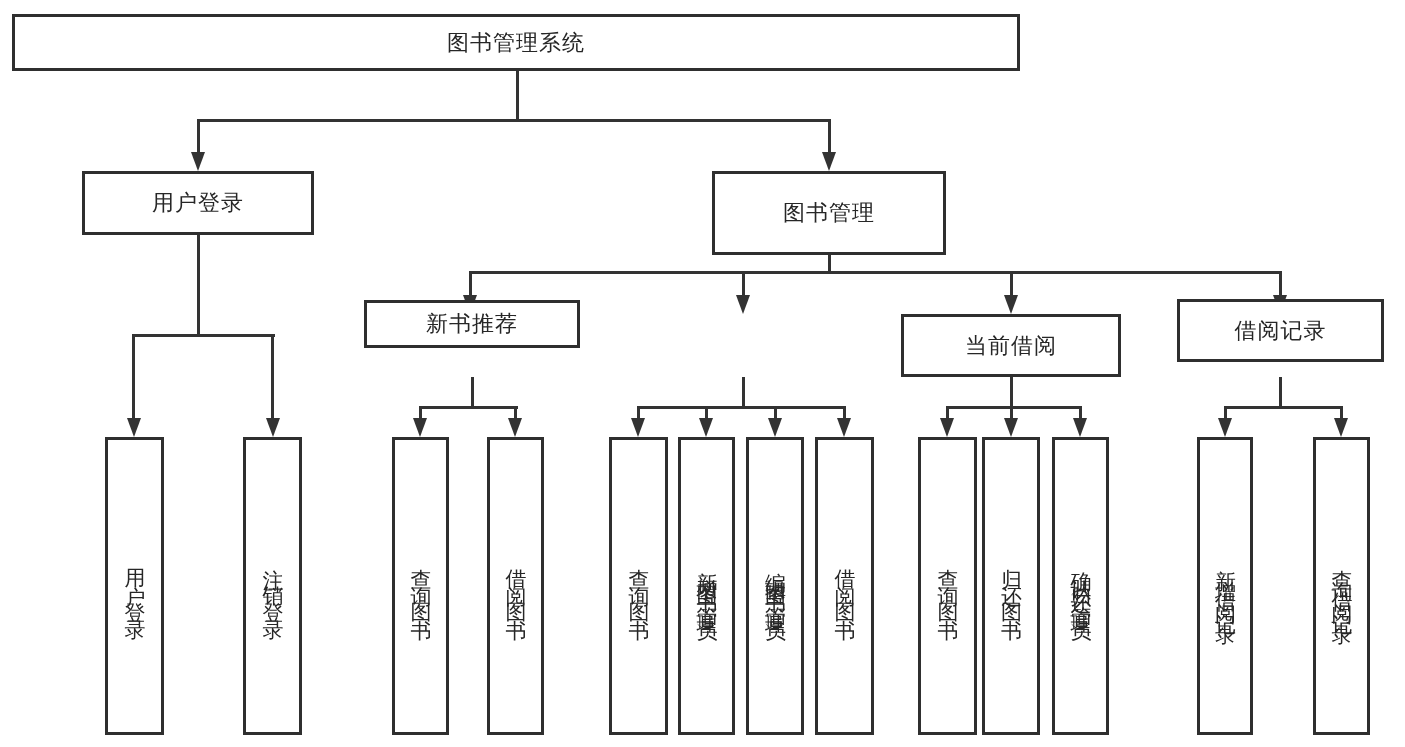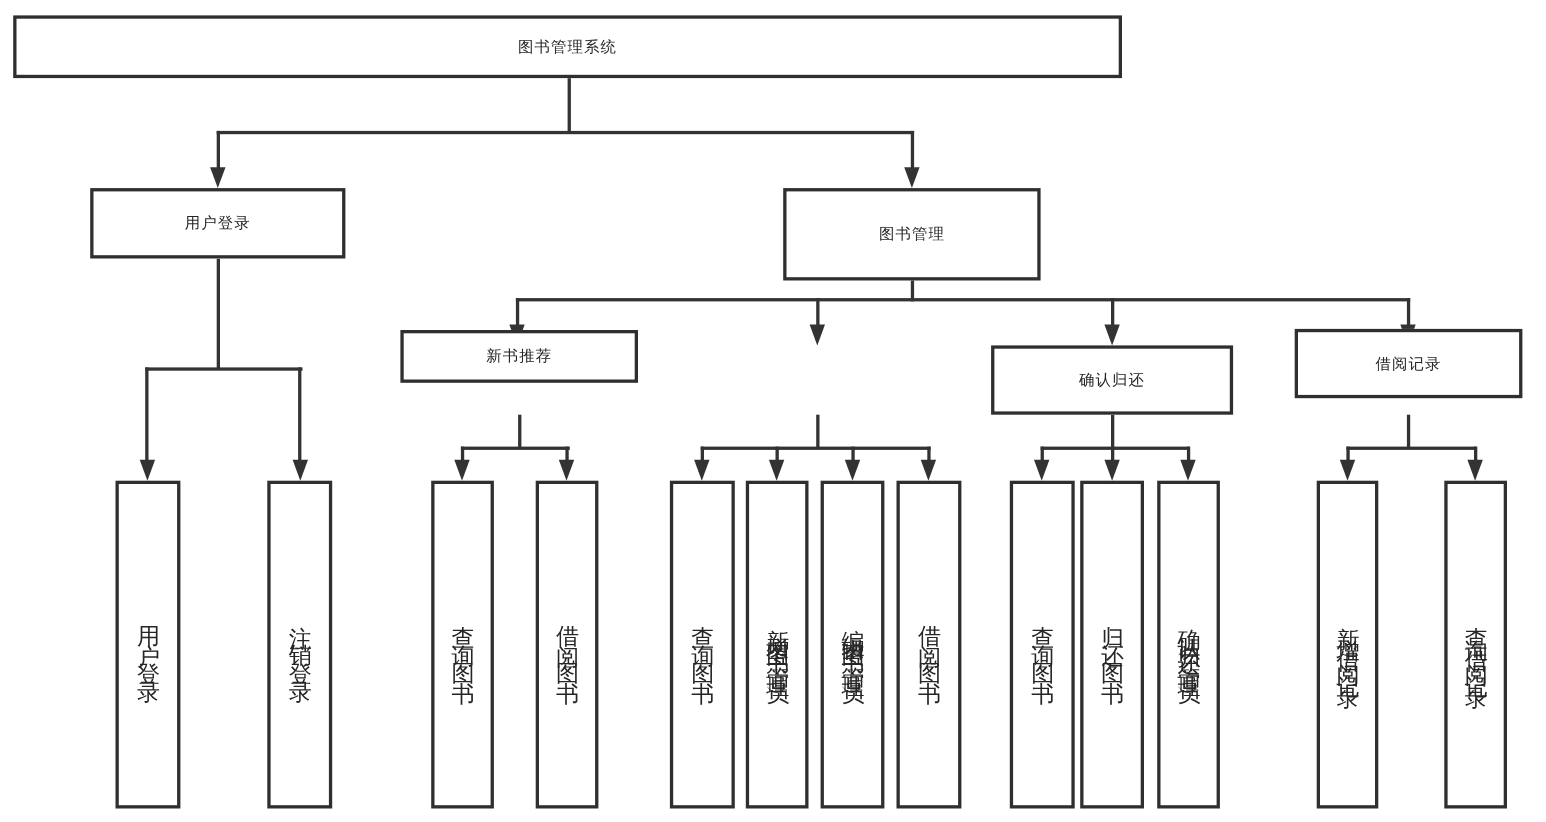--- a/index.html
+++ b/index.html
@@ -31,21 +31,21 @@
     position: absolute;
     box-sizing: border-box;
     border: 3px solid #2f2f2f;
     background: #ffffff;
     display: flex;
     align-items: center;
     justify-content: center;
     color: #262626;
   }
   .hbox {
-    font-size: 14px;
+    font-size: 22px;
     letter-spacing: 1px;
     white-space: nowrap;
   }
   .vtext {
     writing-mode: vertical-lr;
     font-size: 21px;
     color: #262626;
     line-height: 1;
   }
   .chars4 { letter-spacing: 17px; }
@@ -134,21 +134,21 @@
     <span>用户登录</span>
   </div>
   <div class="box hbox" style="left:712px;top:171px;width:234px;height:84px">
     <span>图书管理</span>
   </div>
 
   <div class="box hbox" style="left:364px;top:300px;width:216px;height:48px">
     <span>新书推荐</span>
   </div>
   <div class="box hbox" style="left:901px;top:314px;width:220px;height:63px">
-    <span>确认归还</span>
+    <span>当前借阅</span>
   </div>
   <div class="box hbox" style="left:1177px;top:299px;width:207px;height:63px">
     <span>借阅记录</span>
   </div>
 
   <div class="box" style="left:105px;top:437px;width:59px;height:298px">
     <span class="vtext chars4">用户登录</span>
   </div>
   <div class="box" style="left:243px;top:437px;width:59px;height:298px">
     <span class="vtext chars4">注销登录</span>

